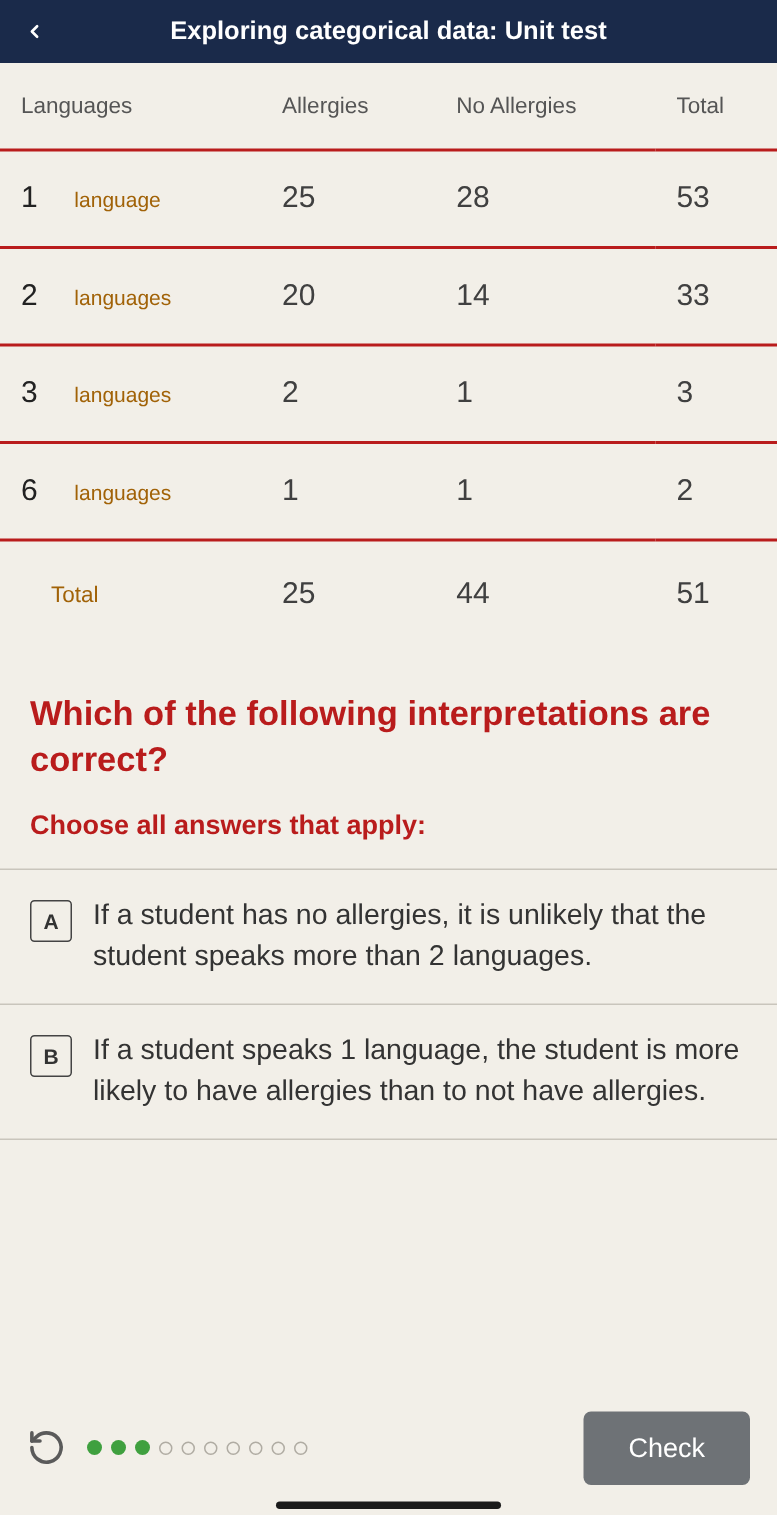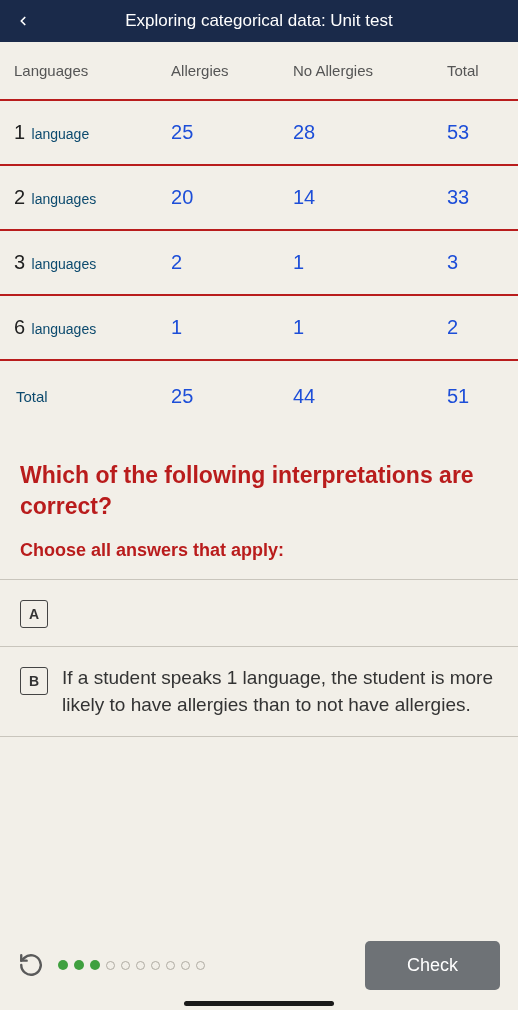--- a/index.html
+++ b/index.html
@@ -13,21 +13,21 @@
     color: #3a3a3a;
   }
   .header {
     background: #1a2a4a;
     color: #fff;
     height: 42px;
     display: flex;
     align-items: center;
     justify-content: center;
     font-size: 17px;
-    font-weight: 400;
+    font-weight: 700;
     padding: 0 16px;
     position: relative;
   }
   .header .chev {
     position: absolute;
     left: 16px;
     top: 50%;
     transform: translateY(-50%);
   }
   .header .chev svg { display: block; }
@@ -37,23 +37,23 @@
     border-collapse: collapse;
     font-size: 16px;
   }
   table.data th, table.data td {
     padding: 20px 14px;
     text-align: left;
     border-bottom: 2px solid #b91c1c;
     font-weight: 400;
   }
   table.data th { color: #555; font-size: 15px; font-weight: 400; }
-  table.data td.num { font-size: 20px; color: #1d4ed8; }
+  table.data td.num { font-size: 20px; color: #404040; }
   table.data td.label .big { font-size: 20px; color: #222; }
-  table.data td.label .small { font-size: 14px; color: #0c4a6e; margin-left: 2px; }
+  table.data td.label .small { font-size: 14px; color: #a16207; margin-left: 20px; }
   table.data tr.total td { border-bottom: none; padding-top: 24px; padding-bottom: 24px; }
   .question {
     padding: 28px 20px 8px 20px;
     font-size: 23px;
     font-weight: 700;
     color: #b91c1c;
     line-height: 1.35;
   }
   .instruct {
     padding: 10px 20px 18px 20px;
@@ -104,21 +104,21 @@
   .footer .reload svg { display:block; }
   .dots { display: flex; gap: 6px; align-items: center; flex: 1; }
   .dot { width: 10px; height: 10px; border-radius: 50%; }
   .dot.filled { background: #3fa03f; }
   .dot.hollow { border: 1.5px solid #b0aca3; width: 9px; height: 9px; }
   .check-btn {
     background: #6e7276;
     color: #fff;
     border: none;
     border-radius: 5px;
-    padding: 14px 42px;
+    padding: 14px 30px;
     font-size: 18px;
     font-weight: 500;
   }
   .home-ind {
     position: absolute;
     bottom: 4px;
     left: 50%;
     transform: translateX(-50%);
     width: 150px;
     height: 5px;
@@ -182,20 +182,21 @@
       </tr>
     </tbody>
   </table>
 
   <div class="question">Which of the following interpretations are correct?</div>
   <div class="instruct">Choose all answers that apply:</div>
 
   <div class="answers">
     <div class="answer">
       <div class="letterbox">A</div>
+      <div class="atext">If a student has no allergies, it is unlikely that the student speaks more than 2 languages.</div>
     </div>
     <div class="answer">
       <div class="letterbox">B</div>
       <div class="atext">If a student speaks 1 language, the student is more likely to have allergies than to not have allergies.</div>
     </div>
   </div>
 
 </div>
 
 <div class="footer">

